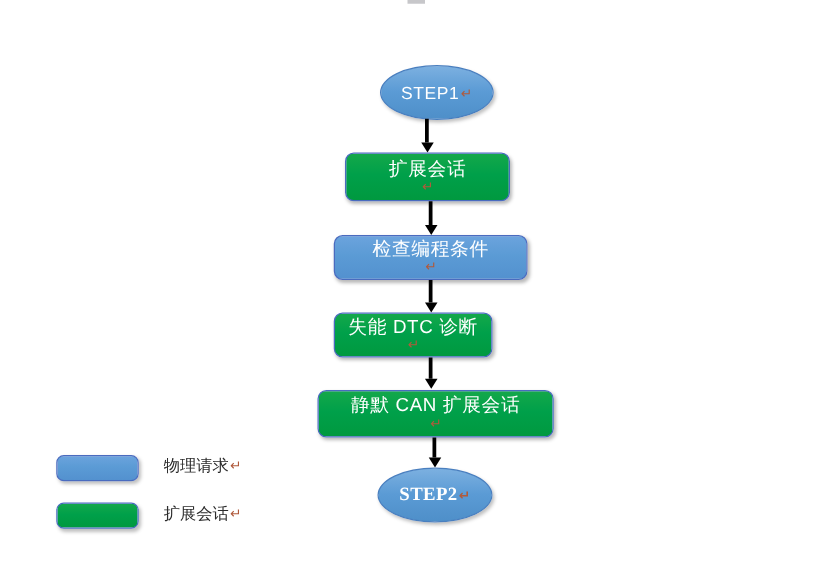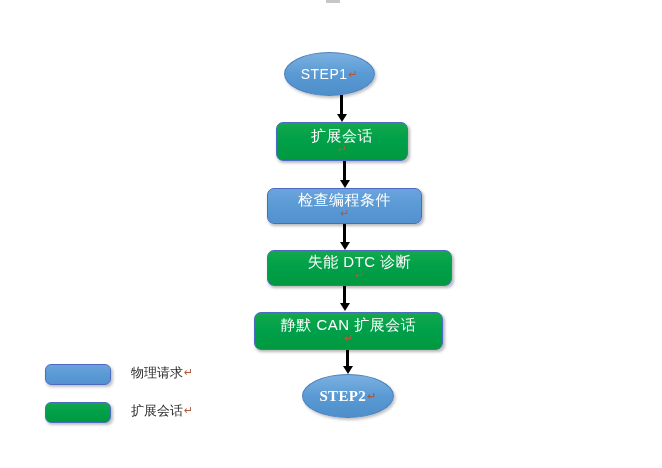--- a/index.html
+++ b/index.html
@@ -138,21 +138,21 @@
     opacity: 0.75;
   }
 </style>
 </head>
 <body>
 
 <div id="canvas">
 
   <div id="top-artifact"></div>
 
-  <div class="node term" style="left:284px; top:52px; width:91px; height:44px;text-align:center;">
+  <div class="node term" style="left:304px; top:52px; width:91px; height:44px;text-align:center;">
     <span class="node-label">STEP1</span>
       <span class="pilcrow">↵</span>
   </div>
 
   <div class="conn" style="left:340px; top:95px; height:27px;">
     <div class="stem" style="height:19px;"></div>
     <div class="head" style="top:19px;"></div>
   </div>
 
   <div class="node proc green" style="left:276px; top:122px; width:132px; height:39px;">
@@ -168,21 +168,21 @@
   <div class="node proc blue" style="left:267px; top:188px; width:155px; height:36px;">
     <span class="node-label">检查编程条件</span>
       <span class="pilcrow">↵</span>
   </div>
 
   <div class="conn" style="left:343px; top:224px; height:27px;">
     <div class="stem" style="height:18px;"></div>
     <div class="head" style="top:18px;"></div>
   </div>
 
-  <div class="node proc green" style="left:267px; top:250px; width:185px; height:36px;">
+  <div class="node proc green" style="left:267px; top:250px; width:127px; height:36px;">
     <span class="node-label">失能 DTC 诊断</span>
       <span class="pilcrow">↵</span>
   </div>
 
   <div class="conn" style="left:343px; top:286px; height:26px;">
     <div class="stem" style="height:17px;"></div>
     <div class="head" style="top:17px;"></div>
   </div>
 
   <div class="node proc green" style="left:254px; top:312px; width:189px; height:38px;">

